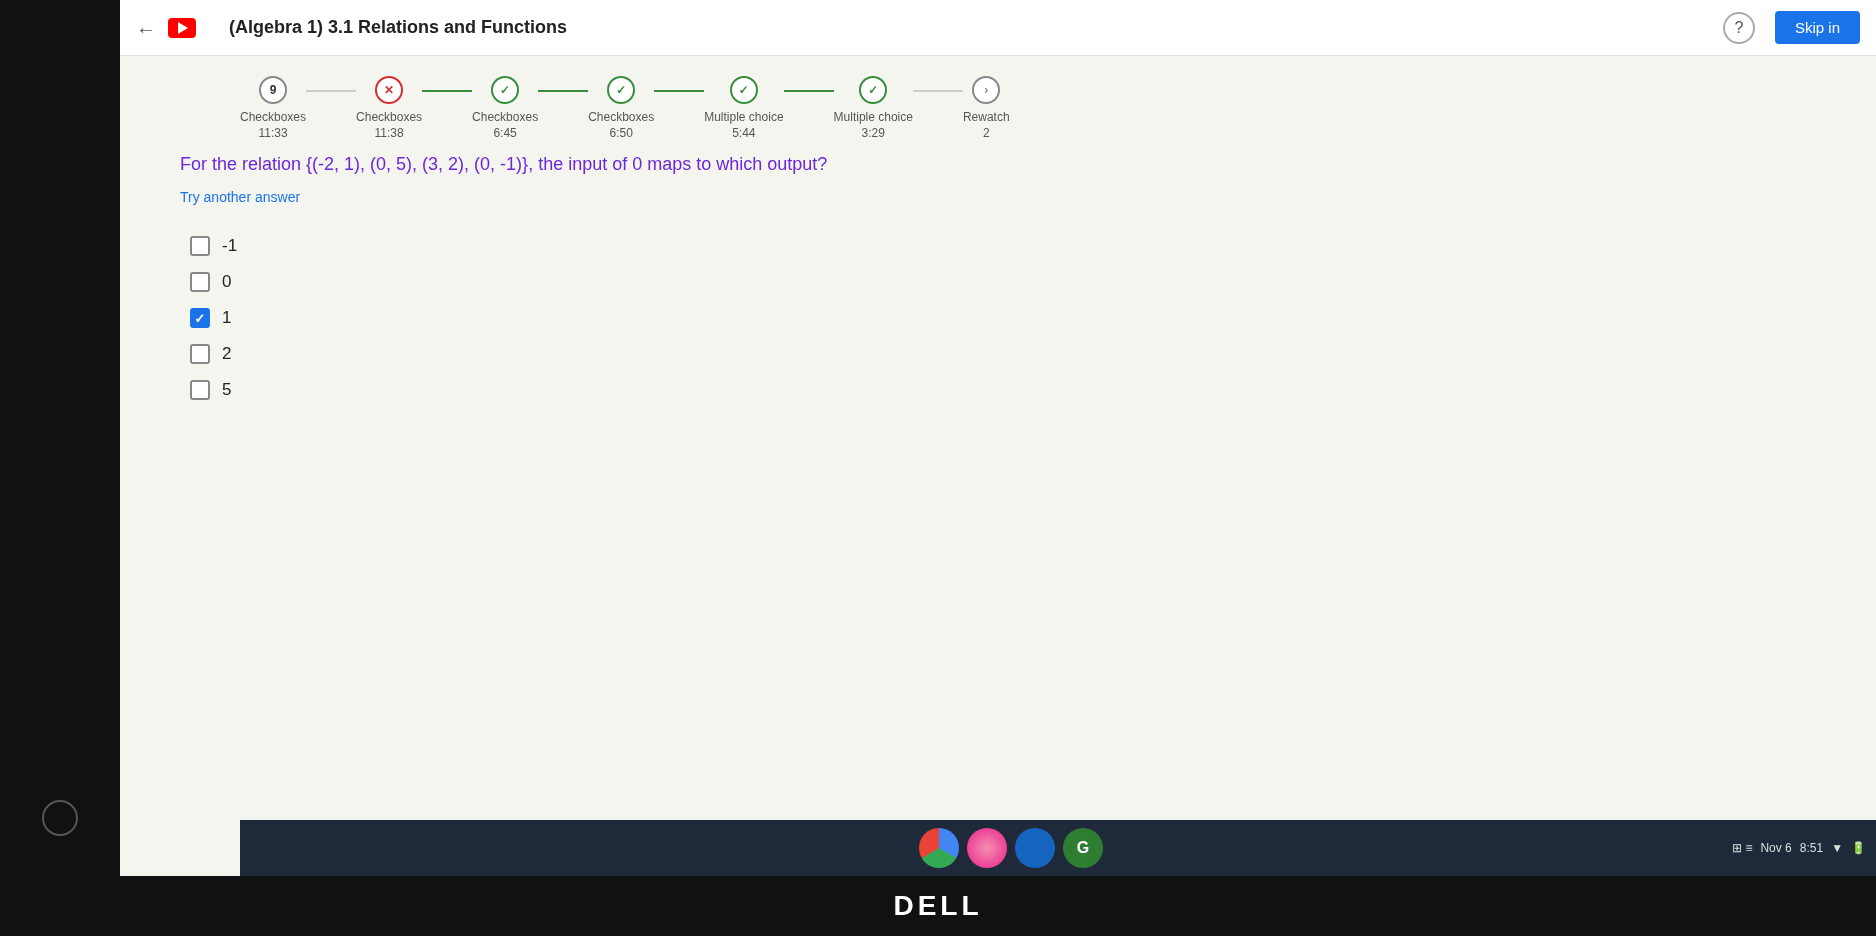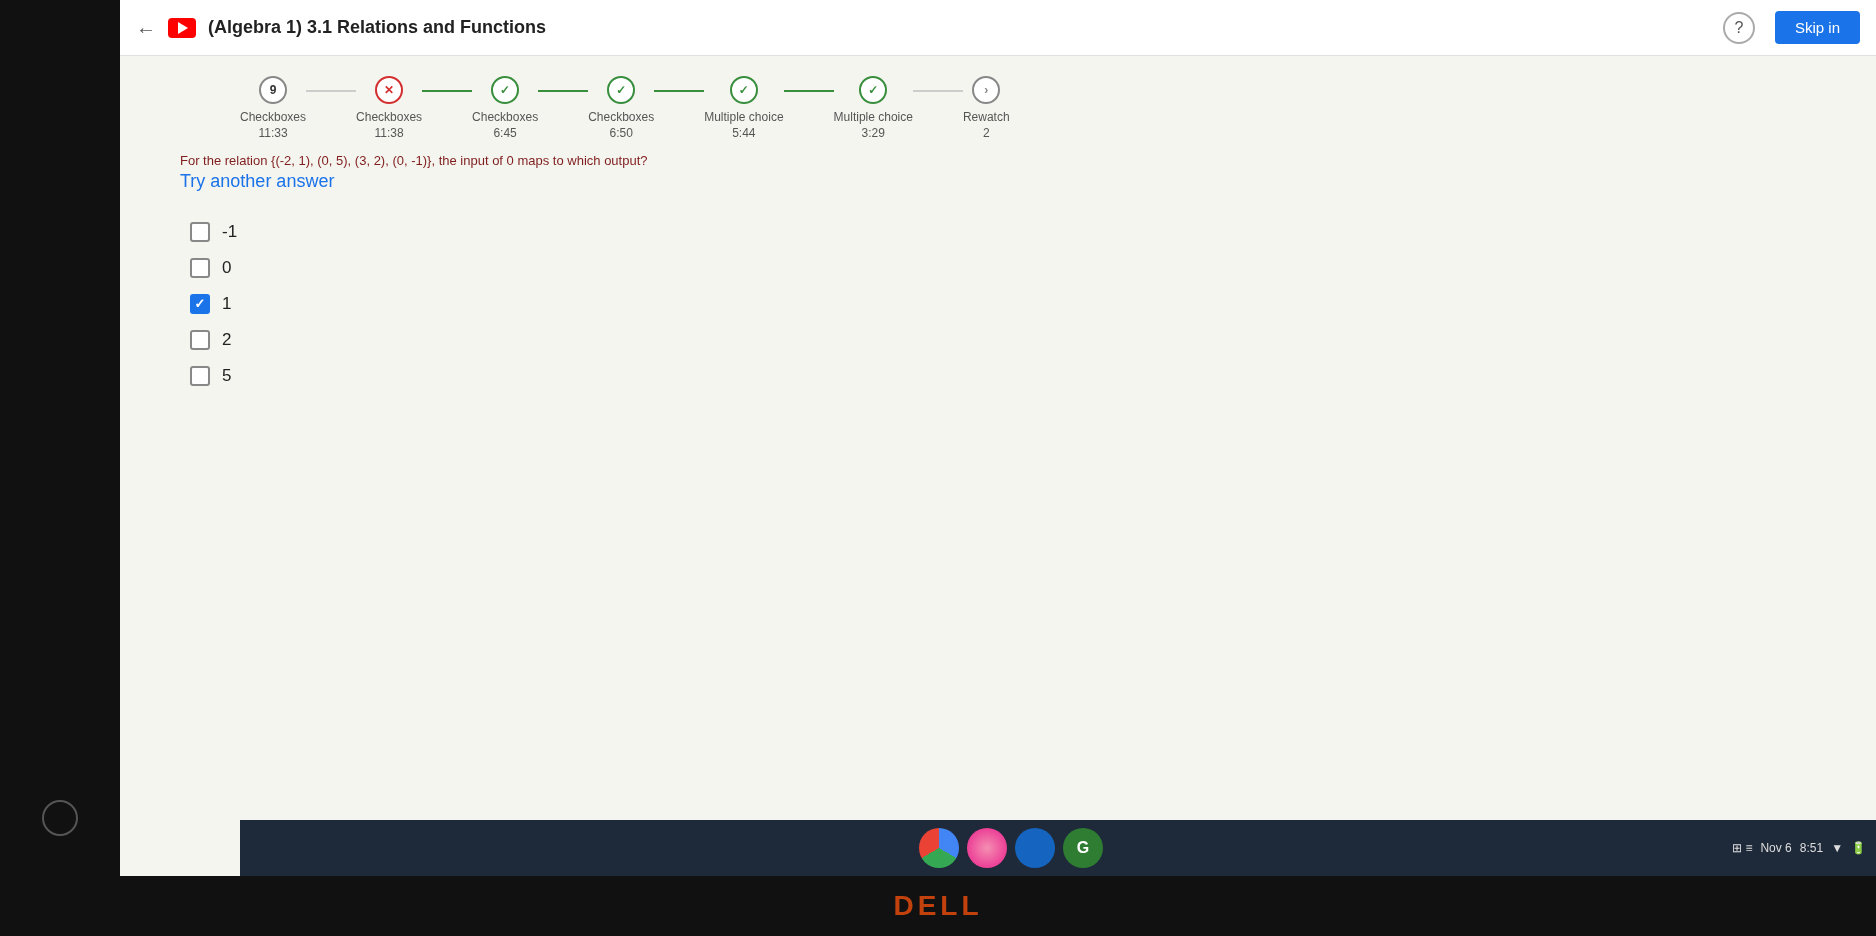--- a/index.html
+++ b/index.html
@@ -58,20 +58,21 @@
       border-bottom: 6px solid transparent;
       border-left: 10px solid #fff;
       margin-left: 2px;
     }
 
     .page-title {
       font-size: 18px;
       font-weight: 600;
       color: #222;
       flex: 1;
+      margin-left: 21px;
     }
 
     .help-btn {
       width: 32px;
       height: 32px;
       border-radius: 50%;
       border: 2px solid #aaa;
       display: flex;
       align-items: center;
       justify-content: center;
@@ -160,28 +161,29 @@
       background: #388e3c;
     }
 
     
     .question-section {
       background: #f5f5f0;
       padding: 10px 0;
     }
 
     .question-text {
-      font-size: 13px;
-      color: #7f1d1d;
+      font-size: 18px;
+      color: #6d28d9;
+      margin-bottom: 10px;
       line-height: 1.5;
     }
 
     .try-another {
       color: #1a73e8;
-      font-size: 18px;
+      font-size: 14px;
       cursor: pointer;
       margin-bottom: 24px;
       text-decoration: none;
       text-align: center;
     }
 
     
     .answers-list {
       display: flex;
       flex-direction: column;
@@ -320,21 +322,21 @@
       left: 0;
       right: 0;
       height: 60px;
       background: #111;
       display: flex;
       align-items: center;
       justify-content: center;
     }
 
     .dell-logo {
-      color: #c2410c;
+      color: #ffffff;
       font-size: 28px;
       font-weight: 700;
       letter-spacing: 4px;
     }
 
     
     .right-bezel {
       position: absolute;
       top: 0;
       right: 0;

